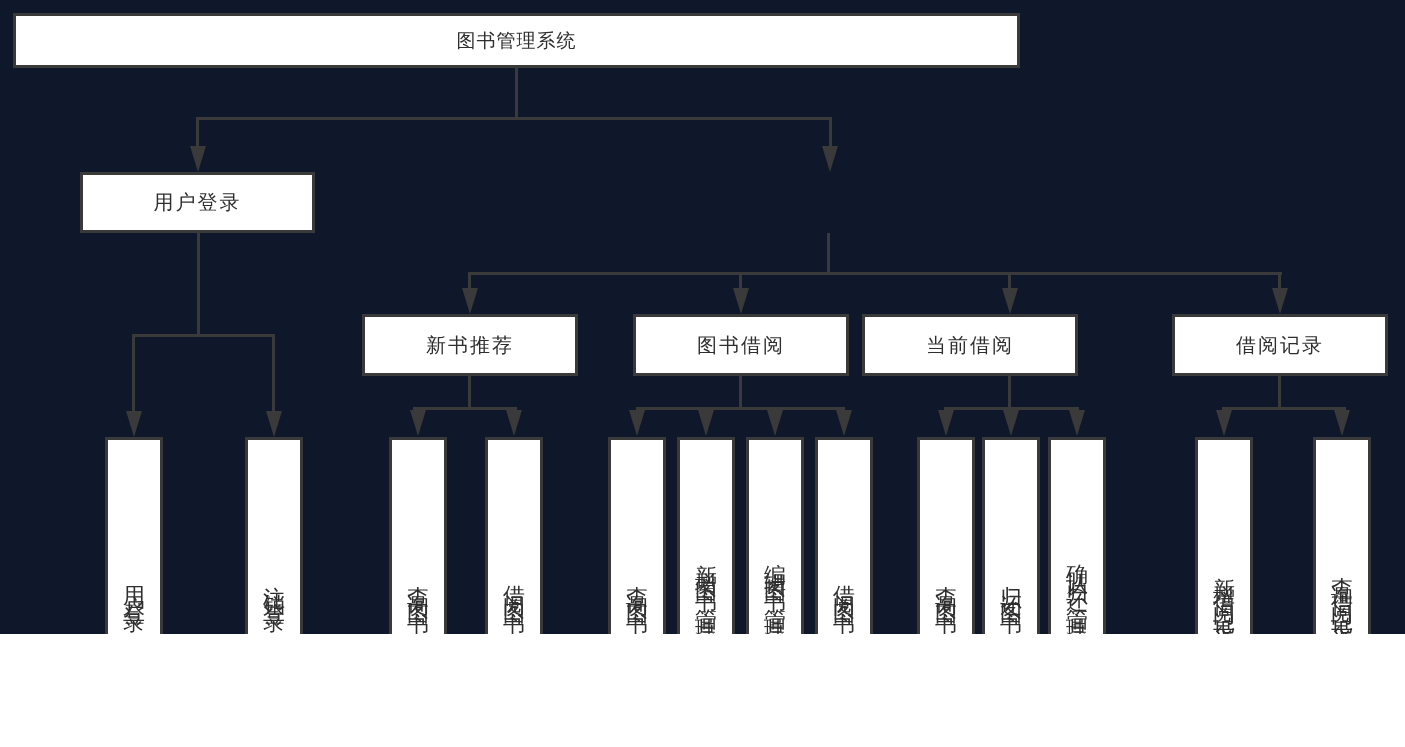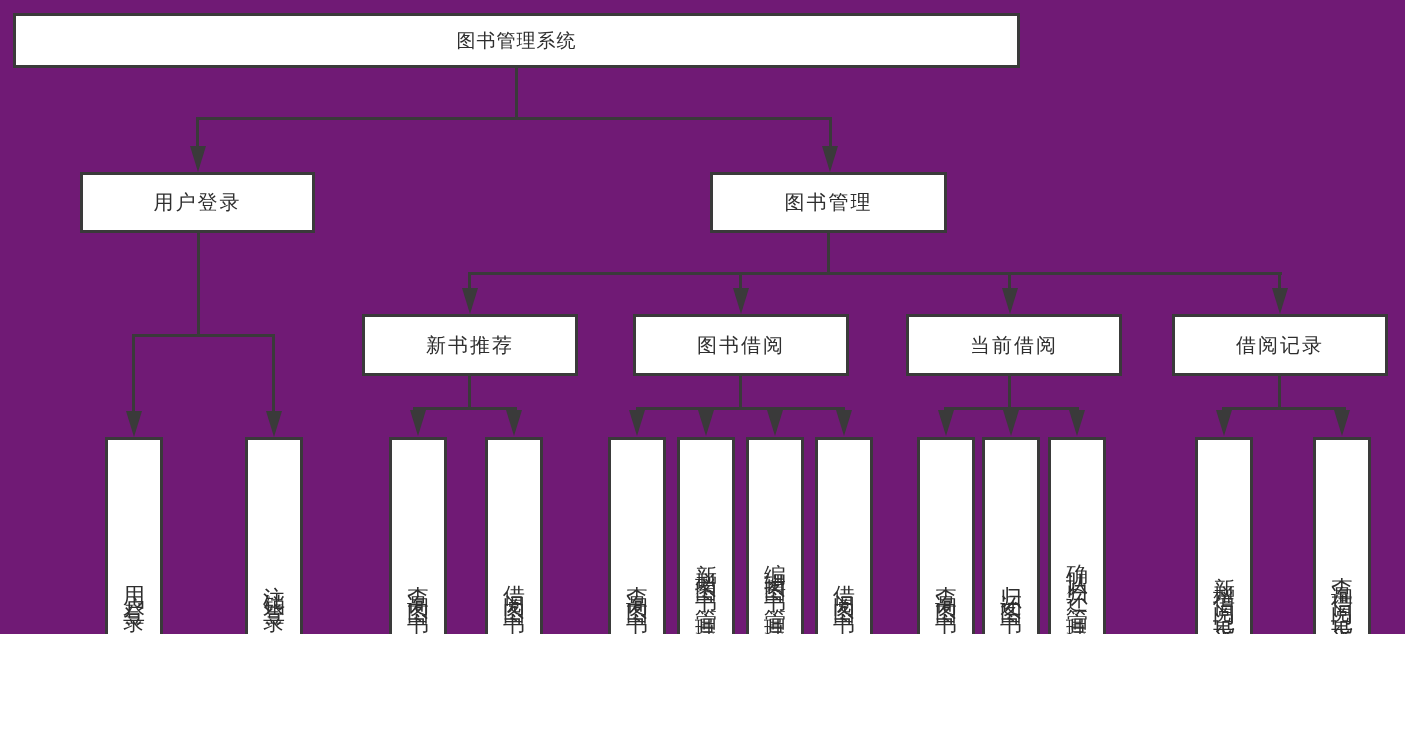--- a/index.html
+++ b/index.html
@@ -1,20 +1,20 @@
 <!DOCTYPE html>
 <html><head>
 <meta charset="utf-8">
 <style>
   html, body { margin: 0; padding: 0; background: #ffffff; }
   #canvas {
     position: relative;
     width: 1405px;
     height: 634px;
-    background: #701a75;
+    background: #0f172a;
     font-family: "DejaVu Sans", "Liberation Sans", sans-serif;
     overflow: hidden;
   }
   .box {
     position: absolute;
     box-sizing: border-box;
     border: 3px solid #3a3a3a;
     background: #ffffff;
     display: flex;
     align-items: center;
@@ -66,23 +66,20 @@
   <div class="vl" style="left:515px; top:68px; height:52px;"></div>
   <div class="hl" style="left:196px; top:117px; width:636px;"></div>
   <div class="vl" style="left:196px; top:117px; height:32px;"></div>
   <div class="arr" style="left:190px; top:146px;"></div>
   <div class="vl" style="left:829px; top:117px; height:32px;"></div>
   <div class="arr" style="left:822px; top:146px;"></div>
 
   <div class="box" style="left:80px; top:172px; width:235px; height:61px;">
     <span class="hlabel">用户登录</span>
   </div>
-  <div class="box" style="left:710px; top:172px; width:237px; height:61px;">
-    <span class="hlabel">图书管理</span>
-  </div>
 
   <div class="vl" style="left:197px; top:233px; height:104px;"></div>
   <div class="hl" style="left:132px; top:334px; width:143px;"></div>
   <div class="vl" style="left:132px; top:334px; height:79px;"></div>
   <div class="arr" style="left:126px; top:411px;"></div>
   <div class="vl" style="left:272px; top:334px; height:79px;"></div>
   <div class="arr" style="left:266px; top:411px;"></div>
 
   <div class="vl" style="left:827px; top:233px; height:42px;"></div>
   <div class="hl" style="left:468px; top:272px; width:814px;"></div>
@@ -94,21 +91,21 @@
   <div class="arr" style="left:1002px; top:288px;"></div>
   <div class="vl" style="left:1278px; top:272px; height:18px;"></div>
   <div class="arr" style="left:1272px; top:288px;"></div>
 
   <div class="box" style="left:362px; top:314px; width:216px; height:62px;">
     <span class="hlabel">新书推荐</span>
   </div>
   <div class="box" style="left:633px; top:314px; width:216px; height:62px;">
     <span class="hlabel">图书借阅</span>
   </div>
-  <div class="box" style="left:906px; top:314px; width:216px; height:62px;">
+  <div class="box" style="left:862px; top:314px; width:216px; height:62px;">
     <span class="hlabel">当前借阅</span>
   </div>
   <div class="box" style="left:1172px; top:314px; width:216px; height:62px;">
     <span class="hlabel">借阅记录</span>
   </div>
 
   <div class="vl" style="left:468px; top:376px; height:34px;"></div>
   <div class="hl" style="left:413px; top:407px; width:104px;"></div>
   <div class="arr" style="left:410px; top:410px;"></div>
   <div class="arr" style="left:506px; top:410px;"></div>

